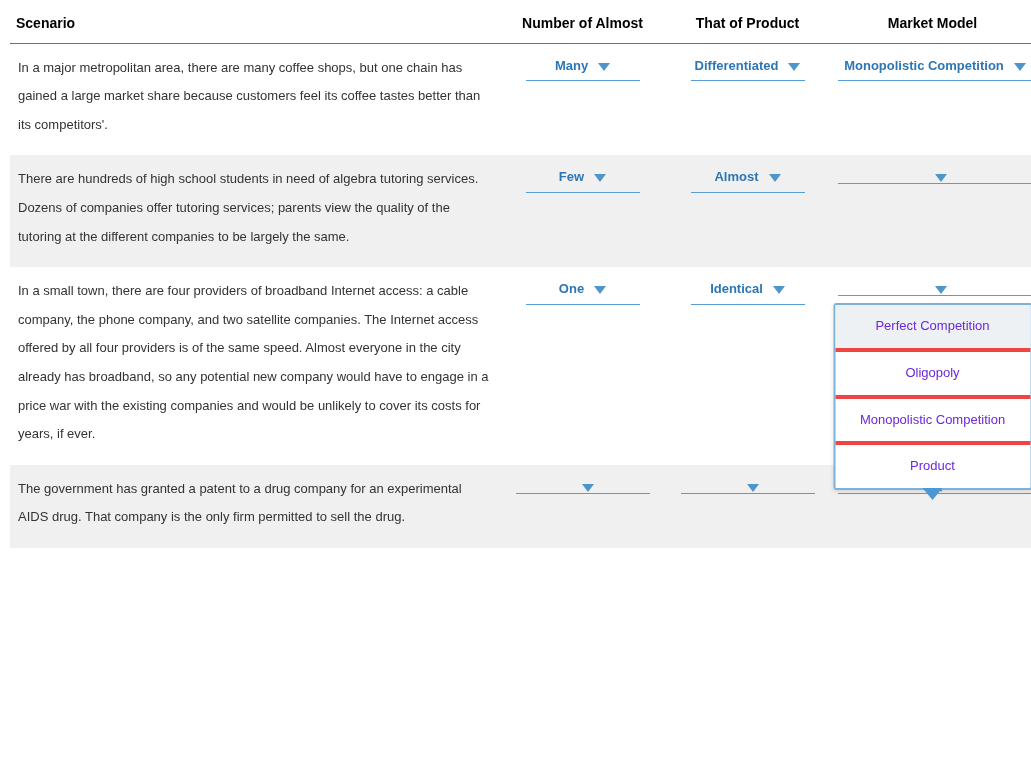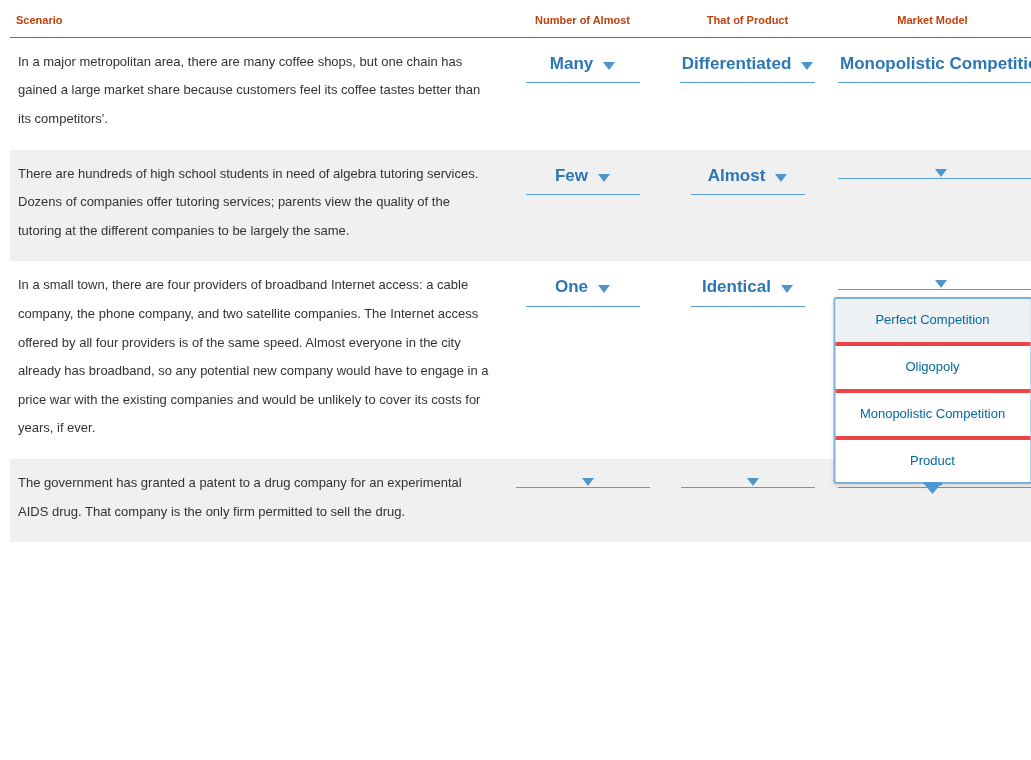--- a/index.html
+++ b/index.html
@@ -34,26 +34,26 @@
     width:100%;
     border-collapse:collapse;
     table-layout:fixed;
   }
   table.scenarios col.c-scen{width:490px;}
   table.scenarios col.c-dd{width:165px;}
   table.scenarios col.c-ddw{width:205px;}
 
   table.scenarios thead th{
     font-weight:bold;
-    font-size:11px;
+    font-size:14px;
     text-align:center;
     padding:4px 6px 6px 6px;
     border-bottom:1px solid #6d6d6d;
     vertical-align:bottom;
-    color:#c2410c;
+    color:#000000;
   }
   table.scenarios thead th:first-child{text-align:left;}
 
   table.scenarios tbody td{
     vertical-align:top;
     padding:10px 8px 16px 8px;
     font-size:13px;
     margin-top:24px;
   }
   table.scenarios tbody tr.alt{background:var(--row-alt);}
@@ -63,21 +63,21 @@
   .dd{
     display:inline-flex;
     align-items:baseline;
     justify-content:center;
     gap:10px;
     min-width:110px;
     padding:0 2px 2px 2px;
     border-bottom:1px solid var(--link-underline);
     color:var(--link);
     font-weight:bold;
-    font-size:17px;
+    font-size:13px;
     cursor:pointer;
     white-space:nowrap;
   }
   .dd .caret{
     display:inline-block;
     width:0;height:0;
     border-left:6px solid transparent;
     border-right:6px solid transparent;
     border-top:8px solid var(--caret);
     position:relative;top:1px;
@@ -98,21 +98,21 @@
     background:#fff;
     border:2px solid var(--panel-border);
     border-radius:3px;
     box-shadow:0 2px 4px rgba(0,0,0,0.1);
     z-index:5;
   }
   .dd-panel .opt{
     padding:9px 6px;
     text-align:center;
     font-size:13px;
-    color:#0369a1;
+    color:#6d28d9;
     cursor:pointer;
   }
   .dd-panel .opt + .opt{border-top:4px solid #ef4444;}
   .dd-panel .opt.sel{background:#eef1f3;}
   .dd-panel::after{
     content:"";
     position:absolute;
     left:50%;bottom:-12px;
     transform:translateX(-50%);
     width:0;height:0;

